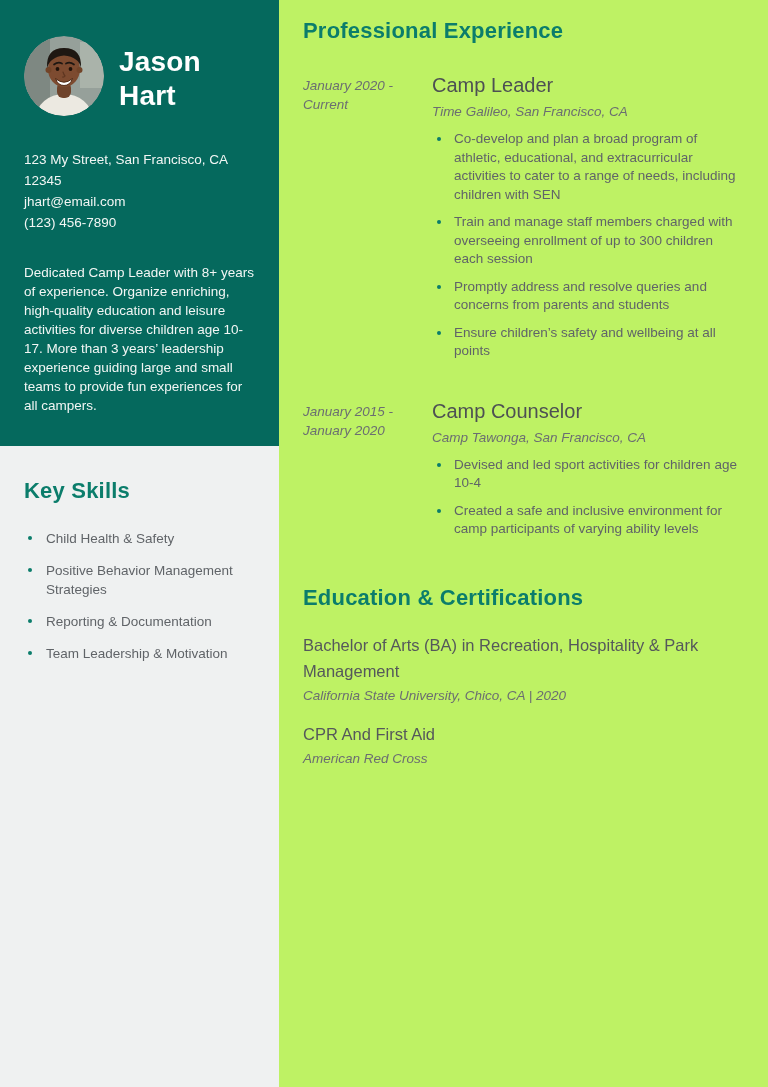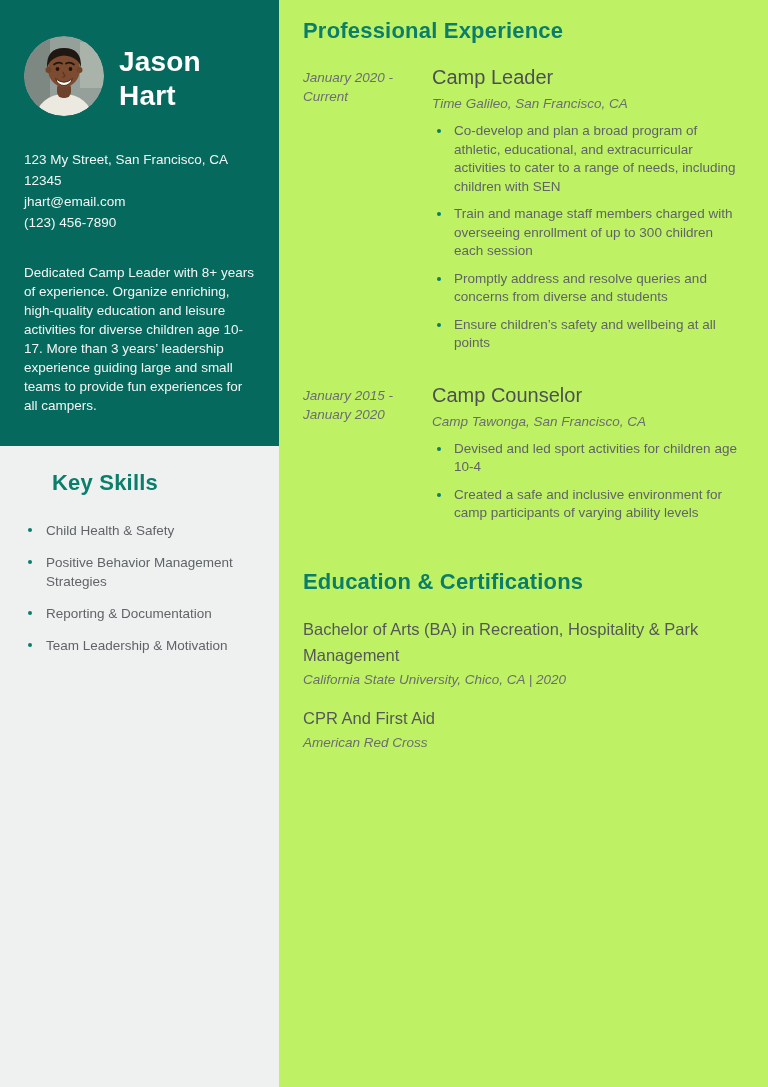--- a/index.html
+++ b/index.html
@@ -76,21 +76,21 @@
     width: 231px;
   }
 
   .skills-section { padding: 0 24px; }
   .section-heading {
     font-size: 22px;
     font-weight: 700;
     color: var(--accent);
     letter-spacing: .2px;
   }
-  .skills-section .section-heading { padding-top: 24px; margin-left: 28px; }
+  .skills-section .section-heading { padding-top: 32px; }
   .skills-list {
     list-style: none;
     margin-top: 25px;
   }
   .skills-list li {
     display: flex;
     margin-bottom: 13px;
     font-size: 13.5px;
     line-height: 19px;
     color: var(--text-gray);
@@ -108,21 +108,21 @@
     position: absolute;
     left: 279px; top: 0;
     width: 489px;
     height: 100%;
     background: #bef264;
     padding: 18px 28px 0 24px;
   }
   .job {
     display: grid;
     grid-template-columns: 129px 1fr;
-    margin-top: 22px;
+    margin-top: 30px;
   }
   .job-dates {
     font-size: 13.5px;
     line-height: 19px;
     font-style: italic;
     color: var(--text-muted);
     padding-top: 2px;
     padding-right: 16px;
   }
   .job-title {
@@ -262,21 +262,21 @@
             <li>
               <span class="bullet-dot"></span>
               <span>Co-develop and plan a broad program of athletic, educational, and extracurricular activities to cater to a range of needs, including children with SEN</span>
             </li>
             <li>
               <span class="bullet-dot"></span>
               <span>Train and manage staff members charged with overseeing enrollment of up to 300 children each session</span>
             </li>
             <li>
               <span class="bullet-dot"></span>
-              <span>Promptly address and resolve queries and concerns from diverse and students</span>
+              <span>Promptly address and resolve queries and concerns from parents and students</span>
             </li>
             <li>
               <span class="bullet-dot"></span>
               <span>Ensure children’s safety and wellbeing at all points</span>
             </li>
           </ul>
         </div>
       </article>
 
       <article class="job">

